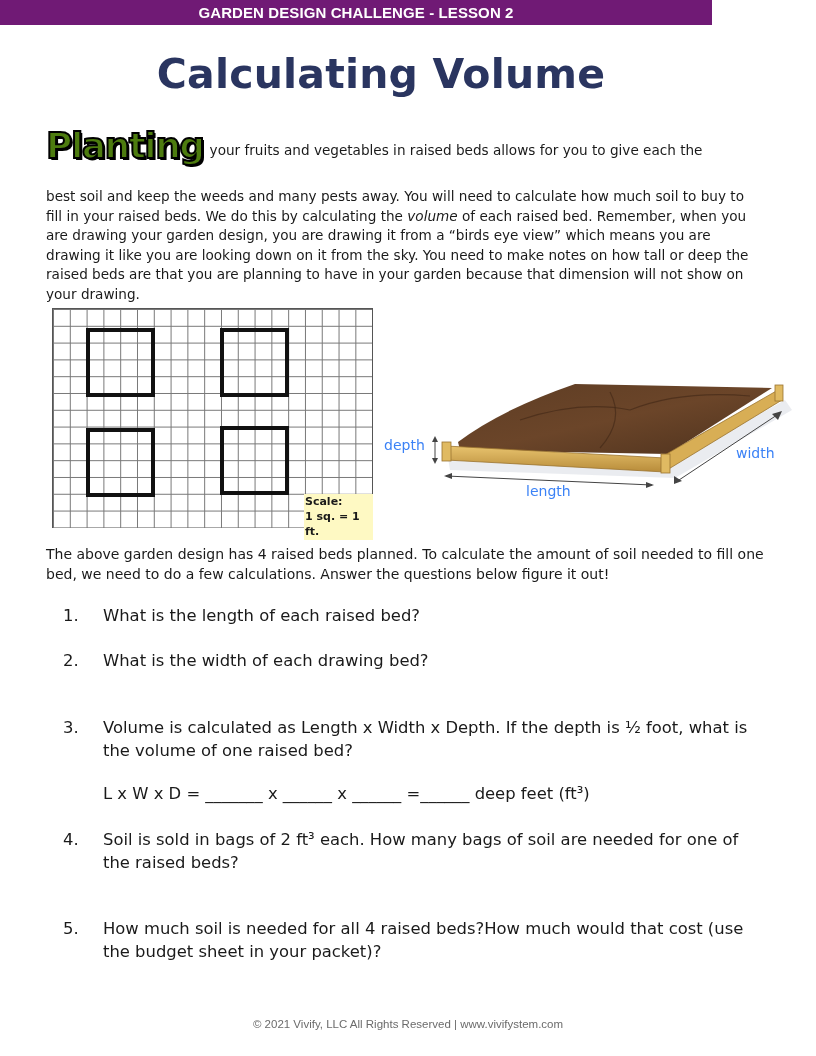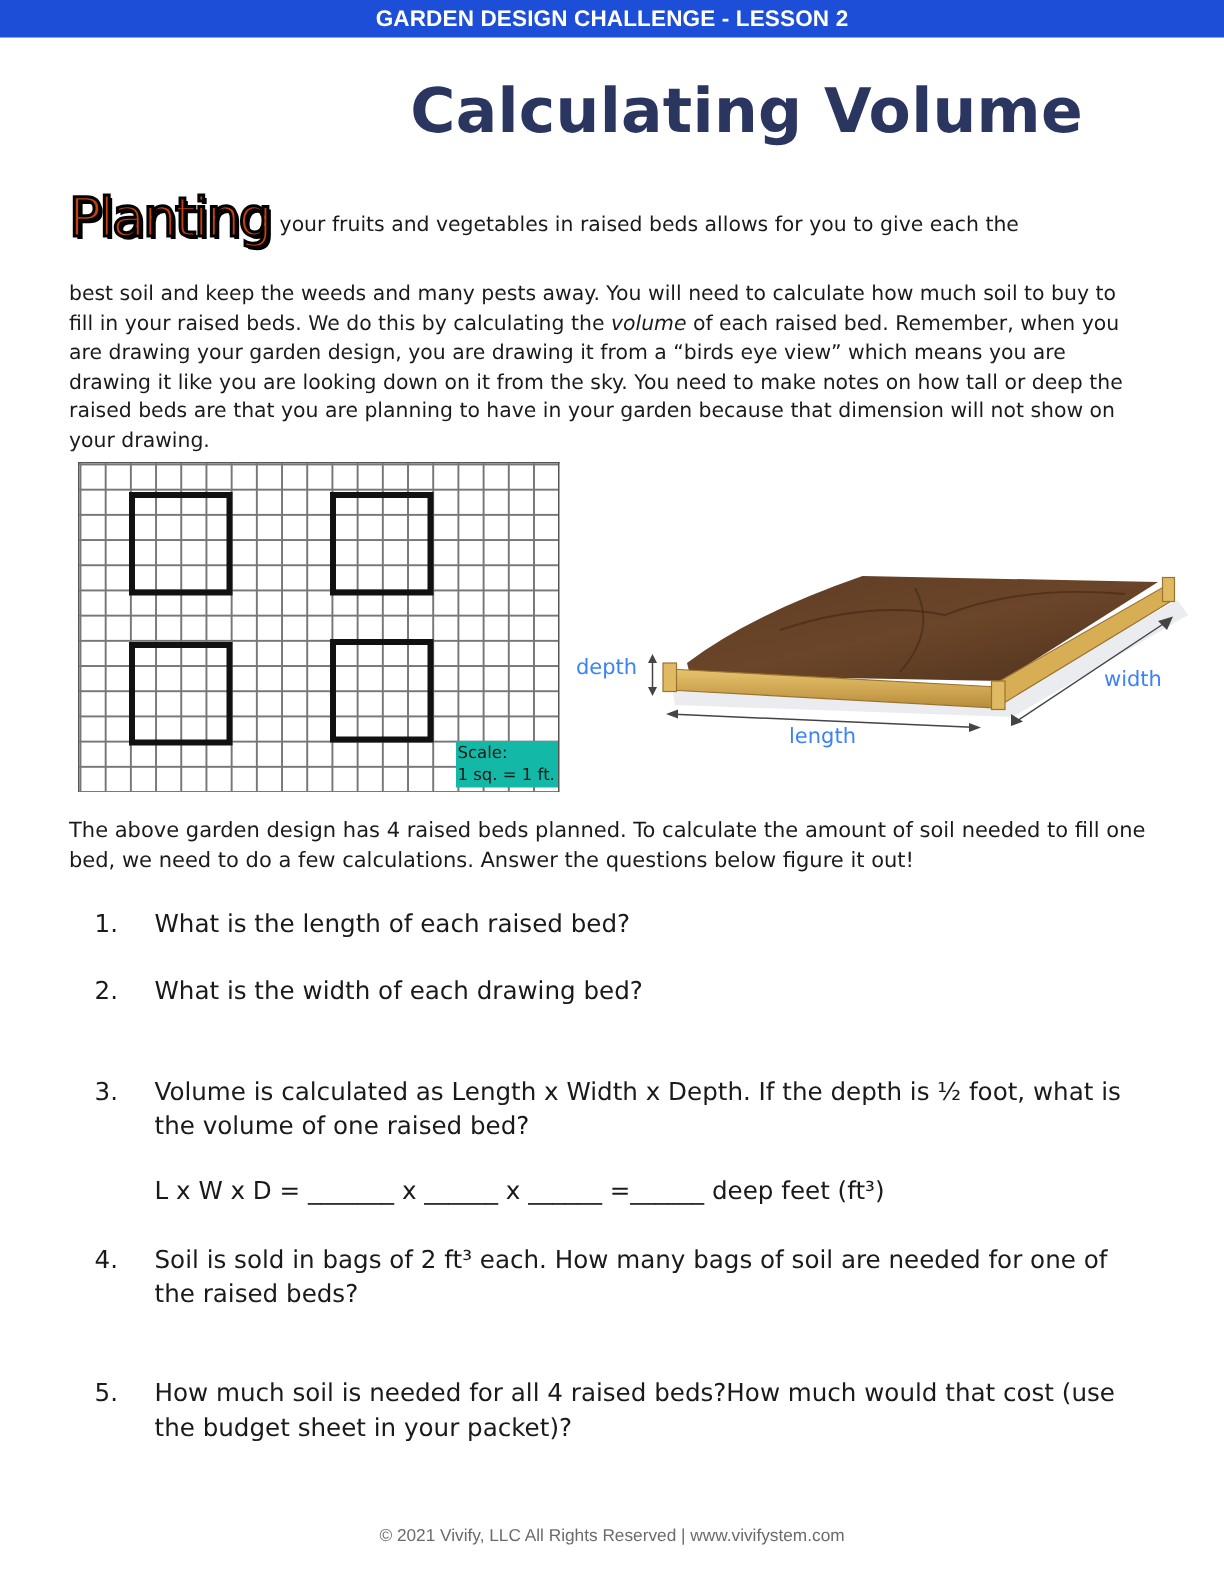--- a/index.html
+++ b/index.html
@@ -1,33 +1,33 @@
 <!DOCTYPE html>
 <html><head>
 <meta charset="utf-8">
 <style>
   html, body { margin: 0; padding: 0; background: #ffffff; }
   body { width: 816px; height: 1056px; position: relative; overflow: hidden; font-family: "DejaVu Sans", sans-serif; color: #1a1a1a; }
-  .banner { position: absolute; left: 0; top: 0; width: 816px; height: 25px; background: #1d4ed8; display: flex; align-items: center; justify-content: center; }
+  .banner { position: absolute; left: 0; top: 0; width: 712px; height: 25px; background: #701a75; display: flex; align-items: center; justify-content: center; }
   .banner span { color: #ffffff; font-family: "Liberation Sans", sans-serif; font-weight: bold; font-size: 15px; letter-spacing: 0.1px; }
-  .title { position: absolute; left: 0; top: 50px; width: 722px; text-align: right; font-family: "DejaVu Sans", sans-serif; font-weight: bold; font-size: 41px; color: #2a3560; letter-spacing: 0.2px; }
+  .title { position: absolute; left: 0; top: 50px; width: 722px; text-align: center; font-family: "DejaVu Sans", sans-serif; font-weight: bold; font-size: 41px; color: #2a3560; letter-spacing: 0.2px; padding-left: 20px; }
   .intro { position: absolute; left: 46px; top: 126px; width: 710px; font-size: 13.6px; line-height: 19.5px; }
-  .planting { font-family: "DejaVu Sans", sans-serif; font-weight: normal; font-size: 36px; color: #c2410c; -webkit-text-stroke: 2px #000000; letter-spacing: -1.5px; line-height: 40px; vertical-align: -3px; margin-right: 6px; text-shadow: 2px 2px 0 #000; }
+  .planting { font-family: "DejaVu Sans", sans-serif; font-weight: bold; font-size: 36px; color: #4d7c0f; -webkit-text-stroke: 2px #000000; letter-spacing: -1.5px; line-height: 40px; vertical-align: -3px; margin-right: 6px; text-shadow: 2px 2px 0 #000; }
   .intro .first-line { display: block; height: 46px; }
   .intro .rest { display: block; margin-top: 15px; }
   .grid-wrap { position: absolute; left: 52px; top: 308px; width: 321px; height: 220px; }
   .grid { position: absolute; left: 0; top: 0; width: 321px; height: 220px;
     background-image:
       linear-gradient(to right, #777 1px, transparent 1px),
       linear-gradient(to bottom, #777 1px, transparent 1px);
     background-size: 16.8px 16.8px;
     border-top: 1.5px solid #555; border-right: 1.5px solid #555; border-left: 1.5px solid #555; box-sizing: border-box;
   }
   .bed { position: absolute; border: 4px solid #111; box-sizing: border-box; }
-  .scale { position: absolute; left: 252px; top: 186px; font-family: "DejaVu Sans", sans-serif; font-weight: normal; font-size: 11px; line-height: 15px; background: #14b8a6; padding: 0 2px 1px 1px; }
+  .scale { position: absolute; left: 252px; top: 186px; font-family: "DejaVu Sans", sans-serif; font-weight: bold; font-size: 11px; line-height: 15px; background: #fef9c3; padding: 0 2px 1px 1px; }
   .illus { position: absolute; left: 380px; top: 370px; width: 420px; height: 140px; }
   .lbl { position: absolute; font-size: 14px; color: #3b82f6; }
   .para2 { position: absolute; left: 46px; top: 545px; width: 720px; font-size: 14px; line-height: 19.5px; }
   .q { position: absolute; font-size: 16.4px; line-height: 23px; }
   .q .num { position: absolute; left: 0; top: 0; width: 30px; }
   .q .txt { position: absolute; left: 40px; top: 0; width: 660px; }
   .formula { position: absolute; left: 103px; top: 784px; font-size: 16.4px; white-space: pre; }
   .footer { position: absolute; left: 0; top: 1018px; width: 816px; text-align: center; font-family: "Liberation Sans", sans-serif; font-weight: normal; font-size: 11.5px; color: #6b6b6b; }
 </style>
 </head>

